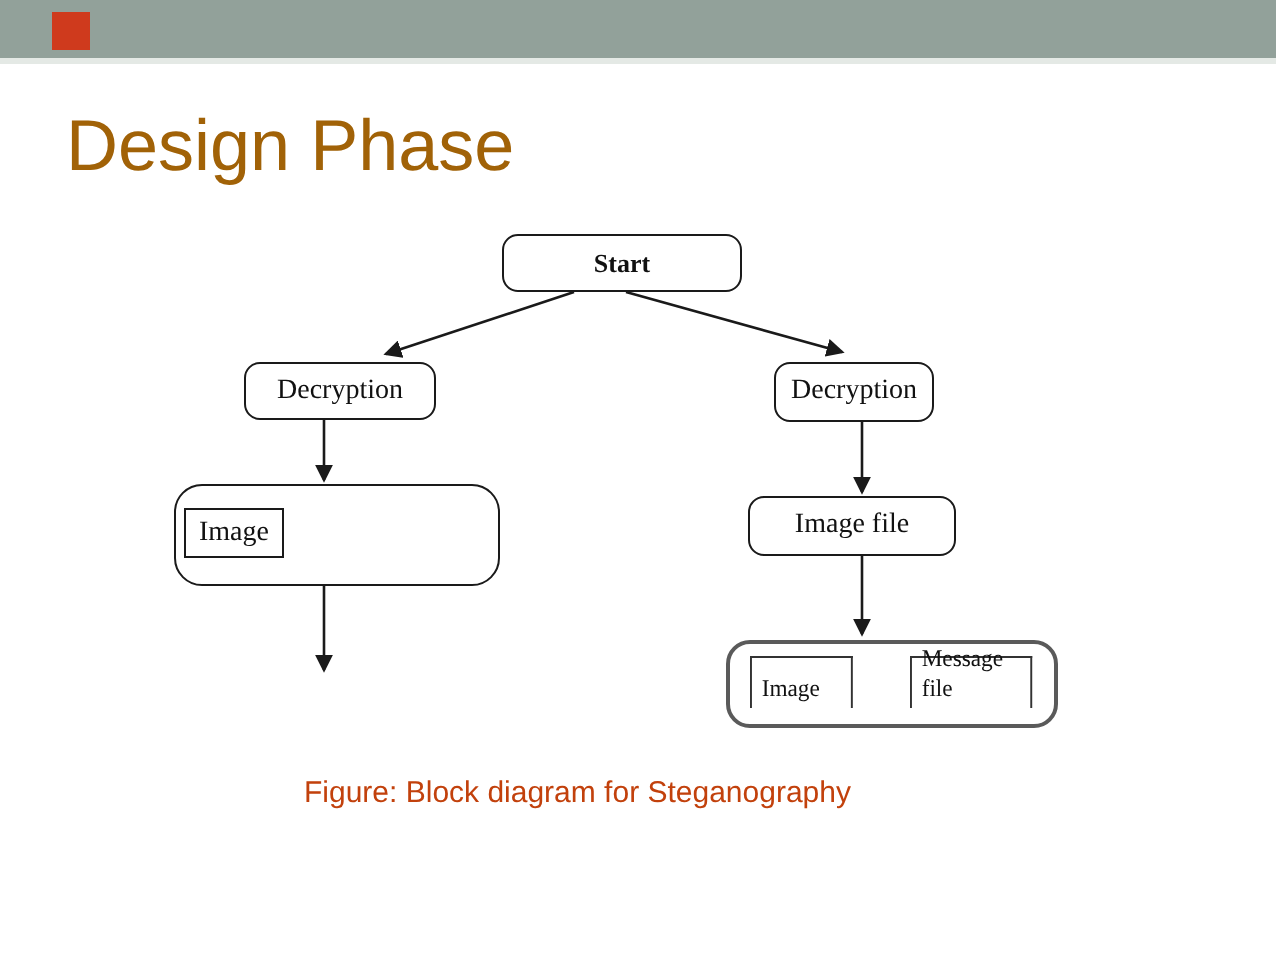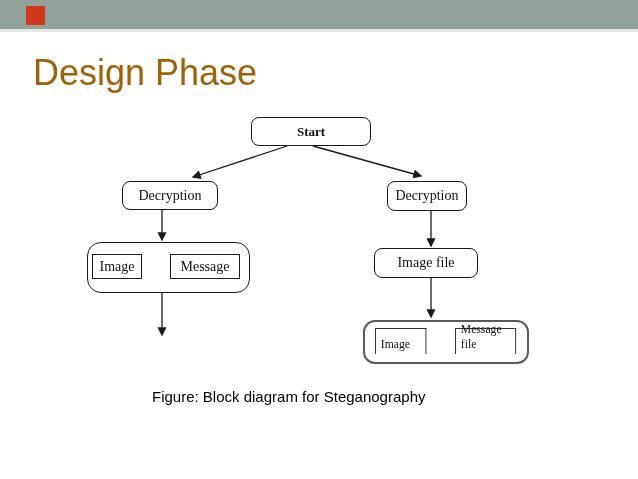--- a/index.html
+++ b/index.html
@@ -87,24 +87,23 @@
   </svg>
 
   <div class="node rounded node-start">Start</div>
 
   <div class="node rounded node-enc">Decryption</div>
 
   <div class="node rounded node-dec">Decryption</div>
 
   <div class="node enc-container"></div>
   <div class="node node-enc-image">Image</div>
-  <div class="node node-enc-message">Message</div>
 
 
   <div class="node rounded node-imgfile">Image file</div>
 
   <div class="node dec-container"></div>
   <div class="node open-box node-dec-image">Image</div>
   <div class="node open-box node-dec-msgfile">Message file</div>
 
 </div>
 
-<div class="caption" style="color: #000000;">Figure: Block diagram for Steganography</div>
+<div class="caption" style="color: #c2410c;">Figure: Block diagram for Steganography</div>
 
 </body></html>

